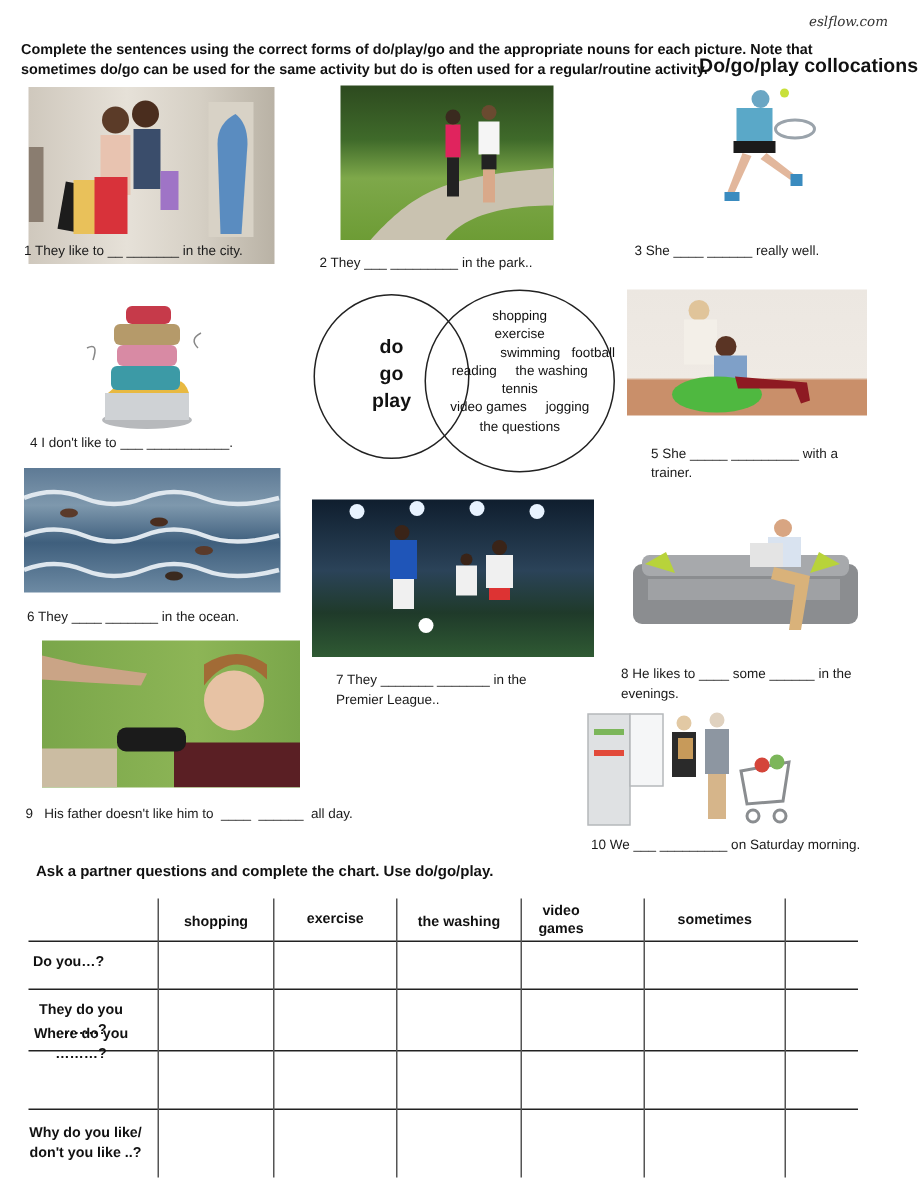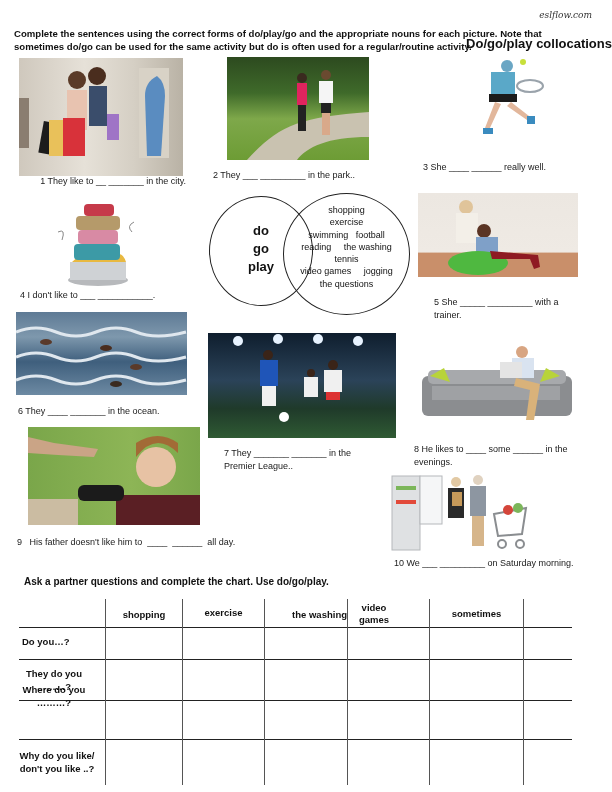--- a/index.html
+++ b/index.html
@@ -36,21 +36,21 @@
     <circle cx="78" cy="18" r="9" fill="#4a2d1e"></circle>
     <rect x="48" y="32" width="20" height="40" fill="#e8c3b0"></rect>
     <rect x="70" y="28" width="18" height="40" fill="#3a4d6b"></rect>
     <rect x="22" y="64" width="14" height="32" fill="#1c1c1c" transform="rotate(10 29 80)"></rect>
     <rect x="30" y="62" width="18" height="36" fill="#e9c15a"></rect>
     <rect x="44" y="60" width="22" height="38" fill="#d8323a"></rect>
     <rect x="88" y="56" width="12" height="26" fill="#9f74c6"></rect>
     <rect x="0" y="40" width="10" height="50" fill="#8a7d70"></rect>
   </svg>
 </div>
-<div class="abs cap" style="left:16px;top:175px;width:170px;text-align:right;">1 They like to __ _______ in the city.</div>
+<div class="abs cap" style="left:16px;top:161px;width:170px;">1 They like to __ _______ in the city.</div>
 
 <div class="abs pic" style="left:227px;top:57px;width:142px;height:103px;background:linear-gradient(180deg,#2d4a1f 0%,#3f6a2a 35%,#7ea84a 60%,#6d9c35 100%);">
   <svg width="142" height="103">
     <path d="M20 103 C50 70 70 60 142 55 L142 80 C100 80 80 90 70 103 Z" fill="#c9c2b0"></path>
     <rect x="70" y="26" width="10" height="22" fill="#e0245e"></rect>
     <rect x="71" y="48" width="8" height="26" fill="#222"></rect>
     <circle cx="75" cy="21" r="5" fill="#3a2a1f"></circle>
     <rect x="92" y="24" width="14" height="22" fill="#f5f5f5"></rect>
     <rect x="94" y="46" width="10" height="10" fill="#222"></rect>
     <rect x="95" y="56" width="8" height="22" fill="#d9a98a"></rect>
@@ -91,21 +91,21 @@
 <div class="abs circle" style="left:209px;top:196px;width:104px;height:110px;"></div>
 <div class="abs verbs" style="left:209px;top:222px;width:104px;">
   <div>do</div>
   <div>go</div>
   <div>play</div>
 </div>
 <div class="abs circle" style="left:283px;top:193px;width:127px;height:122px;"></div>
 <div class="abs nouns" style="left:283px;top:204px;width:127px;">
   <div>shopping</div>
   <div>exercise</div>
-  <div style="white-space:pre;">swimming   football</div>
+  <div style="white-space:pre;text-align:right;">swimming   football</div>
   <div style="white-space:pre;">reading     the washing</div>
   <div>tennis</div>
   <div style="white-space:pre;">video games     jogging</div>
   <div>the questions</div>
 </div>
 
 <div class="abs pic" style="left:418px;top:193px;width:160px;height:84px;background:linear-gradient(180deg,#ece7e1 0%,#efeae4 70%,#c98f6a 72%,#c98f6a 100%);">
   <svg width="160" height="84">
     <circle cx="48" cy="14" r="7" fill="#e0c49a"></circle>
     <rect x="38" y="20" width="22" height="30" fill="#f3efe8"></rect>
@@ -208,21 +208,21 @@
 
   <div class="vline" style="left:105px;top:599px;height:186px;"></div>
   <div class="vline" style="left:182px;top:599px;height:186px;"></div>
   <div class="vline" style="left:264px;top:599px;height:186px;"></div>
   <div class="vline" style="left:347px;top:599px;height:186px;"></div>
   <div class="vline" style="left:429px;top:599px;height:186px;"></div>
   <div class="vline" style="left:523px;top:599px;height:186px;"></div>
 
   <div class="th" style="left:106px;top:609px;width:76px;">shopping</div>
   <div class="th" style="left:183px;top:607px;width:81px;">exercise</div>
-  <div class="th" style="left:265px;top:609px;width:82px;text-align:right;">the washing</div>
+  <div class="th" style="left:265px;top:609px;width:82px;">the washing</div>
   <div class="th" style="left:352px;top:602px;width:44px;">video games</div>
   <div class="th" style="left:430px;top:608px;width:93px;">sometimes</div>
   <div class="th" style="left:524px;top:608px;width:48px;"></div>
 
   <div class="rh" style="left:18px;top:636px;width:60px;text-align:left;padding-left:4px;">Do you…?</div>
   <div class="rh" style="left:20px;top:668px;width:68px;">They do you ………?</div>
   <div class="rh" style="left:16px;top:684px;width:76px;text-align:center;">Where do you ………?</div>
   <div class="rh" style="left:10px;top:750px;width:94px;">Why do you like/ don't you like ..?</div>
 
   <div class="cell" style="left:106px;top:628px;width:76px;height:31px;"></div>

